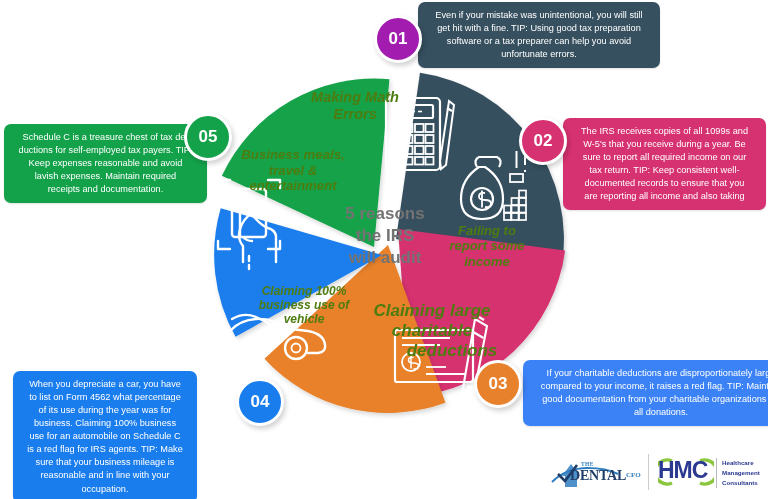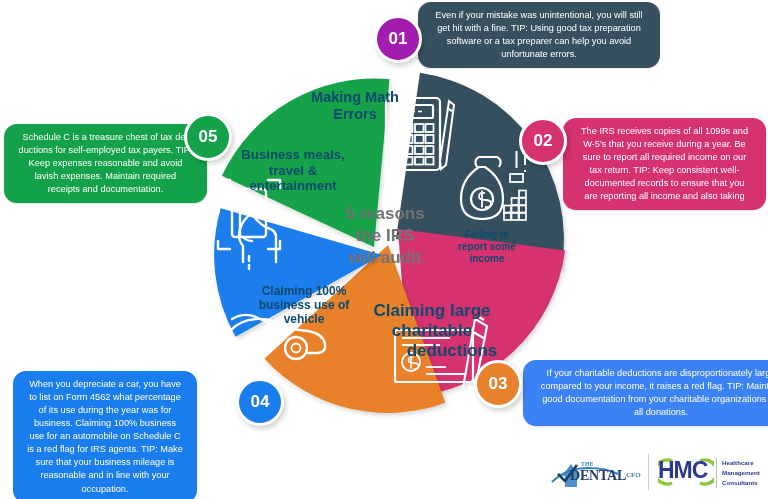--- a/index.html
+++ b/index.html
@@ -11,45 +11,46 @@
     position:relative;
   }
   .stage{position:absolute;left:0;top:0;width:768px;height:499px;}
 
   
   .pie-wrap{position:absolute;left:194px;top:61px;width:380px;height:360px;}
   .pie-svg{position:absolute;left:0;top:0;}
 
   .seg-label{
     position:absolute;
-    color:#0c4a6e;
+    color:#4d7c0f;
     font-weight:bold;
     text-align:center;
     line-height:1.18;
     pointer-events:none;
+    font-style:italic;
   }
 
   .center-title{
     position:absolute;
     left:305px;top:203px;width:160px;
     text-align:center;
     color:#737373;
     font-size:17px;
     font-weight:bold;
     line-height:1.30;
   }
 
   
   .callout{
     position:absolute;
     color:#ffffff;
     font-size:9.2px;
     line-height:1.42;
     text-align:center;
-    border-radius:13px;
+    border-radius:7px;
     padding:7px 14px;
     box-sizing:border-box;
     box-shadow:0 1px 2px rgba(0,0,0,.12);
   }
 
   
   .badge{
     position:absolute;
     width:48px;height:48px;
     border-radius:50%;
@@ -226,21 +227,21 @@
         <line x1="55" y1="195" x2="55" y2="200"></line>
         <line x1="55" y1="204" x2="55" y2="208"></line>
       </g>
     </svg>
 
     <div class="seg-label" style="left:86px;top:28px;width:150px;font-size:14.5px;">
       <span>Making Math</span><br>
       <span>Errors</span>
     </div>
 
-    <div class="seg-label" style="left:230px;top:168px;width:126px;font-size:10px;">
+    <div class="seg-label" style="left:230px;top:162px;width:126px;font-size:13px;">
       <span>Failing to</span><br>
       <span>report some</span><br>
       <span>income</span>
     </div>
 
     <div class="seg-label" style="left:150px;top:240px;width:176px;font-size:17px;text-align:center;">
       <span>Claiming large charitable</span><br>
       <span style="display:inline-block;padding-left:40px;">deductions</span>
     </div>
 

